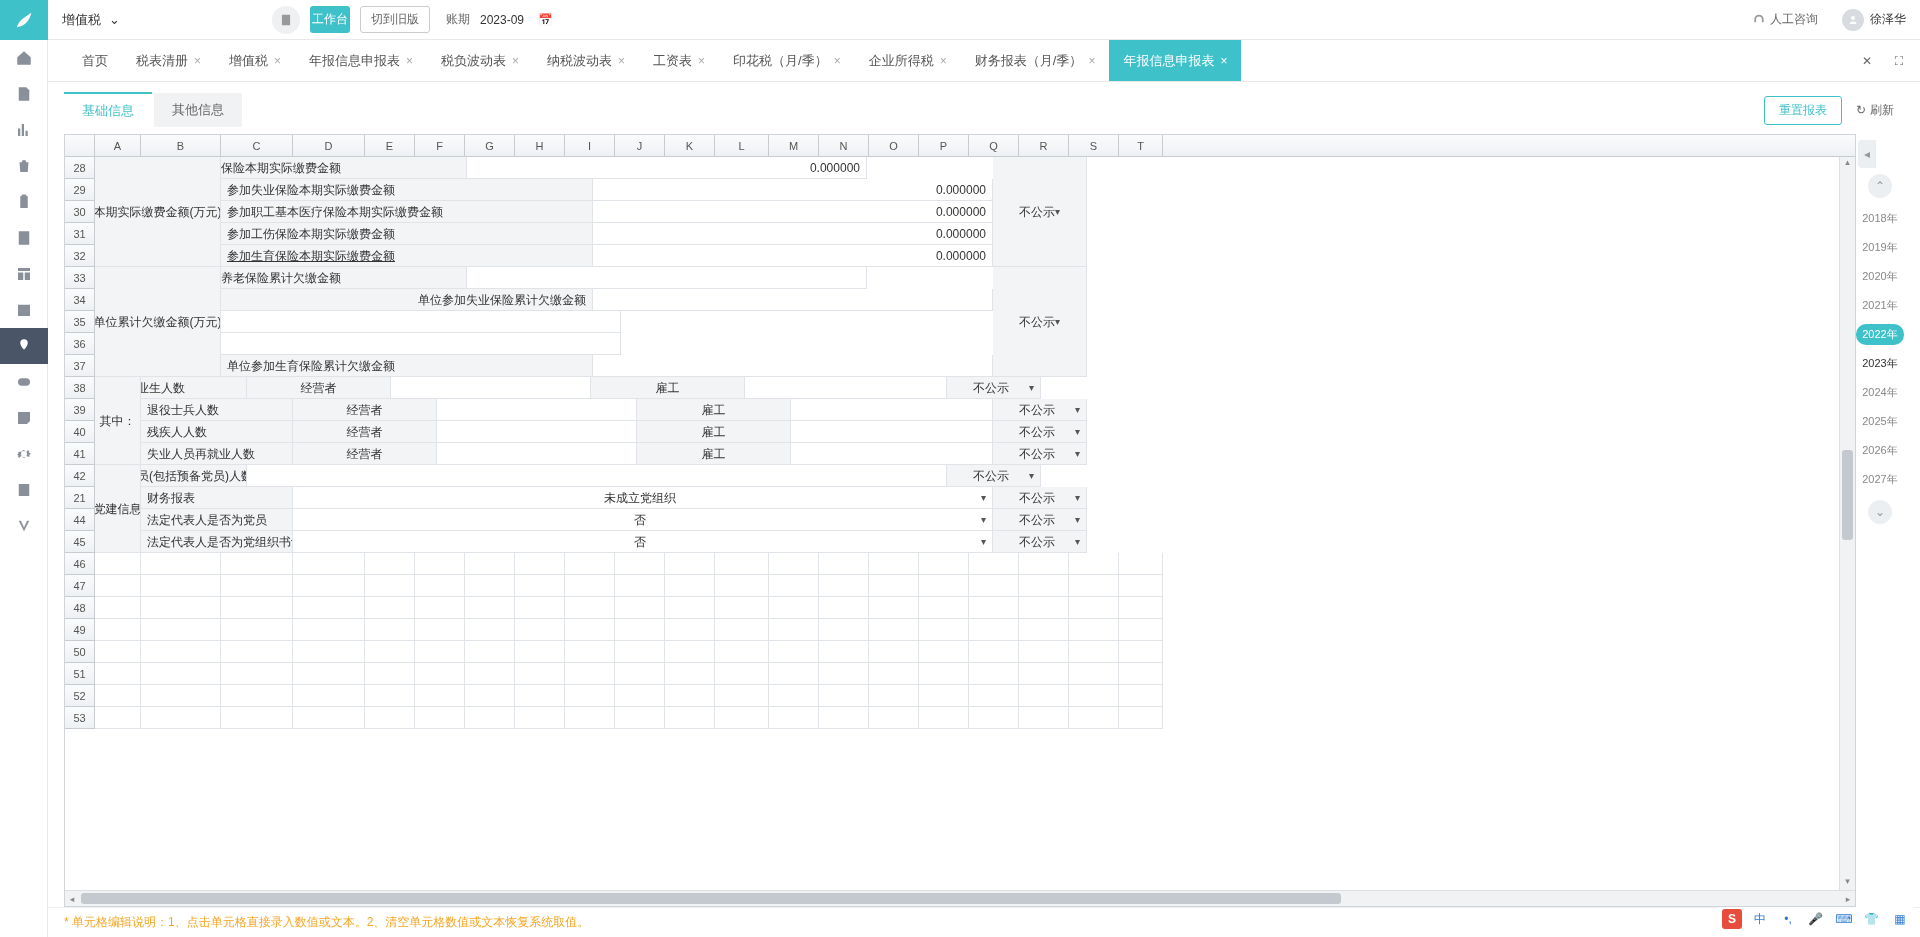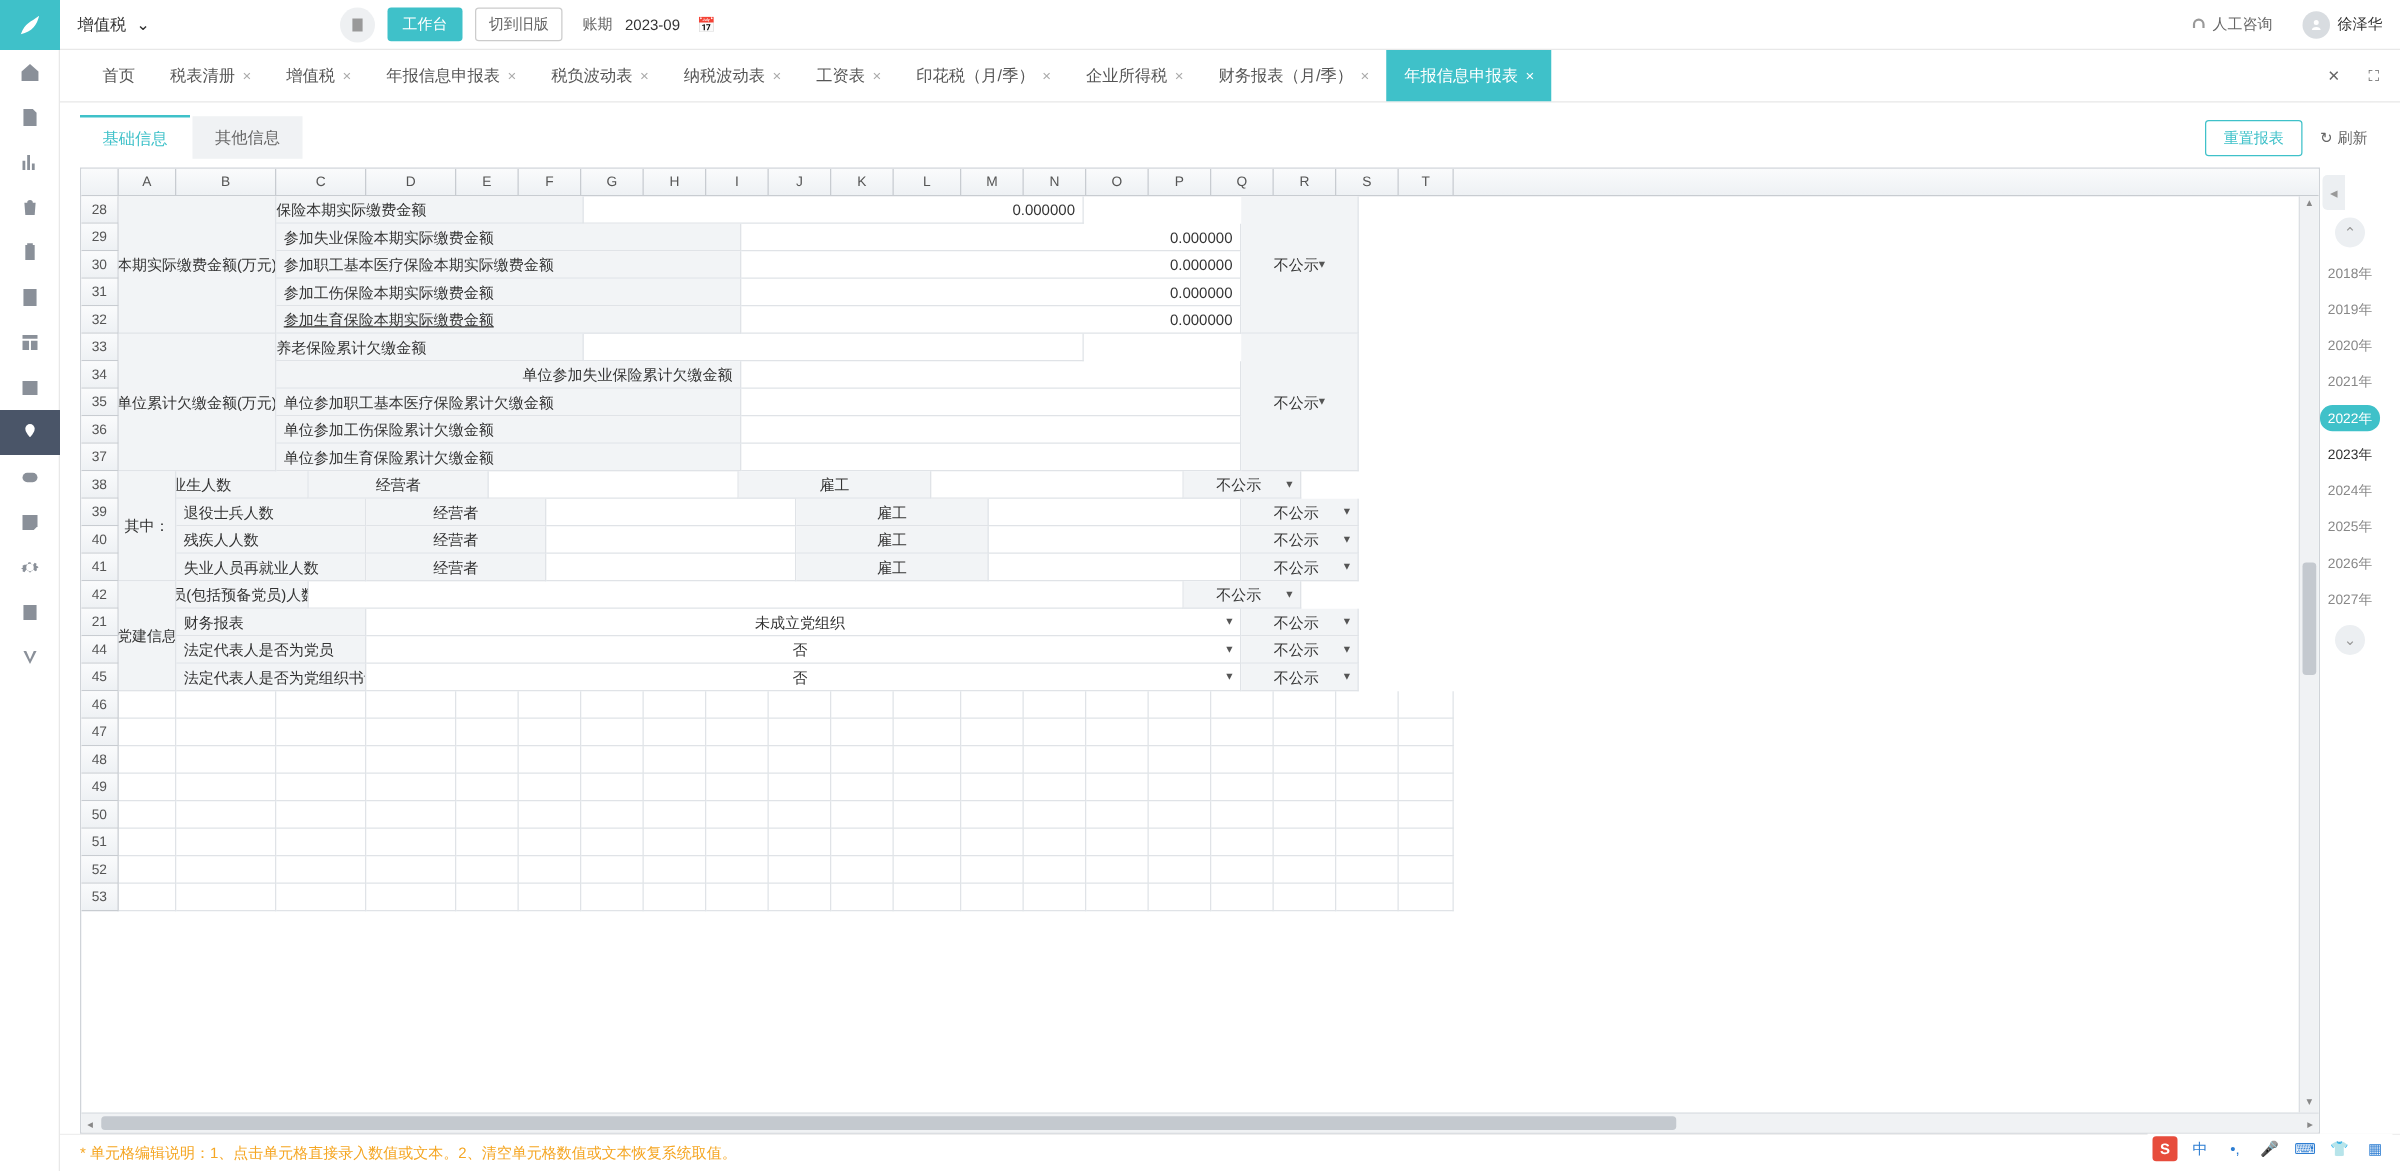--- a/index.html
+++ b/index.html
@@ -19,21 +19,21 @@
 
 .main { flex: 1; display: flex; flex-direction: column; background: #fff; }
 
 
 .topbar { height: 40px; background: #fff; border-bottom: 1px solid #e8e8e8; display: flex; align-items: center; padding: 0 14px; gap: 10px; }
 .company-select { display: flex; align-items: center; gap: 8px; min-width: 200px; cursor: pointer; }
 .company-select span { font-size: 13px; color: #333; }
 .chevron { color: #3fc1c9; font-size: 14px; }
 .round-btn { width: 28px; height: 28px; border-radius: 50%; background: #eef0f2; display: flex; align-items: center; justify-content: center; cursor: pointer; }
 .round-btn svg { width: 14px; height: 14px; fill: #999; }
-.btn-primary { background: #3fc1c9; color: #fff; border: none; padding: 5px 12px; border-radius: 3px; font-size: 12px; cursor: pointer; }
+.btn-primary { background: #3fc1c9; color: #fff; border: none; padding: 5px 2px; border-radius: 3px; font-size: 12px; cursor: pointer; }
 .btn-outline { background: #fff; border: 1px solid #ccc; color: #666; padding: 4px 10px; border-radius: 3px; font-size: 12px; cursor: pointer; }
 .period-label { font-size: 12px; color: #666; margin-left: 6px; }
 .period-value { font-size: 12px; color: #333; }
 .cal-icon { color: #3fc1c9; margin-left: 4px; cursor: pointer; }
 .topbar-spacer { flex: 1; }
 .support { display: flex; align-items: center; gap: 4px; color: #666; font-size: 12px; cursor: pointer; }
 .support svg { width: 14px; height: 14px; fill: #999; }
 .user { display: flex; align-items: center; gap: 6px; margin-left: 14px; cursor: pointer; }
 .avatar { width: 22px; height: 22px; border-radius: 50%; background: #d8dce0; display: flex; align-items: center; justify-content: center; }
 .avatar svg { width: 12px; height: 12px; fill: #fff; }
@@ -363,28 +363,26 @@
                 <div class="row">
                   <div class="row-h">34</div>
                   <div class="cell cAB" style="width: 126px; min-width: 126px; border-top: none; border-right: 1px solid rgb(224, 227, 231); border-bottom: none; border-left: none; border-image: initial;"></div>
                   <div class="cell gray cCJ" style="width: 372px; min-width: 372px; text-align: right;">单位参加失业保险累计欠缴金额</div>
                   <div class="cell cKS" style="width: 400px; min-width: 400px;"></div>
                   <div class="cell " style="width: 94px; min-width: 94px; border: none;"></div>
                 </div>
                 <div class="row">
                   <div class="row-h">35</div>
                   <div class="cell cAB" style="width: 126px; min-width: 126px; border-top: none; border-right: 1px solid rgb(224, 227, 231); border-bottom: none; border-left: none; border-image: initial;"></div>
-                  <div class="cell gray cCJ" style="width: 372px; min-width: 372px;">单位参加职工基本医疗保险累计欠缴金额</div>
                   <div class="cell cKS" style="width: 400px; min-width: 400px;"></div>
                   <div class="cell " style="width: 94px; min-width: 94px; border: none;"></div>
                 </div>
                 <div class="row">
                   <div class="row-h">36</div>
                   <div class="cell cAB" style="width: 126px; min-width: 126px; border-top: none; border-right: 1px solid rgb(224, 227, 231); border-bottom: none; border-left: none; border-image: initial;"></div>
-                  <div class="cell gray cCJ" style="width: 372px; min-width: 372px;">单位参加工伤保险累计欠缴金额</div>
                   <div class="cell cKS" style="width: 400px; min-width: 400px;"></div>
                   <div class="cell " style="width: 94px; min-width: 94px; border: none;"></div>
                 </div>
                 <div class="row">
                   <div class="row-h">37</div>
                   <div class="cell cAB" style="width: 126px; min-width: 126px; border-top: none; border-right: 1px solid rgb(224, 227, 231); border-bottom: none; border-left: none; border-image: initial;"></div>
                   <div class="cell gray cCJ" style="width: 372px; min-width: 372px;">单位参加生育保险累计欠缴金额</div>
                   <div class="cell cKS" style="width: 400px; min-width: 400px;"></div>
                   <div class="cell " style="width: 94px; min-width: 94px; border: none;"></div>
                 </div>

